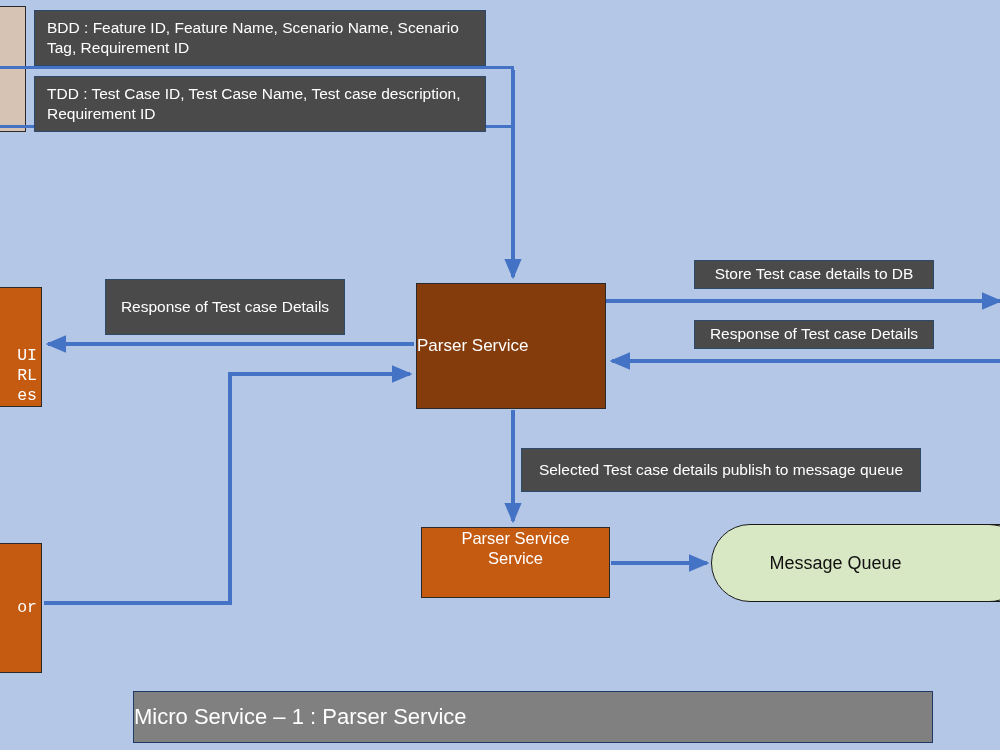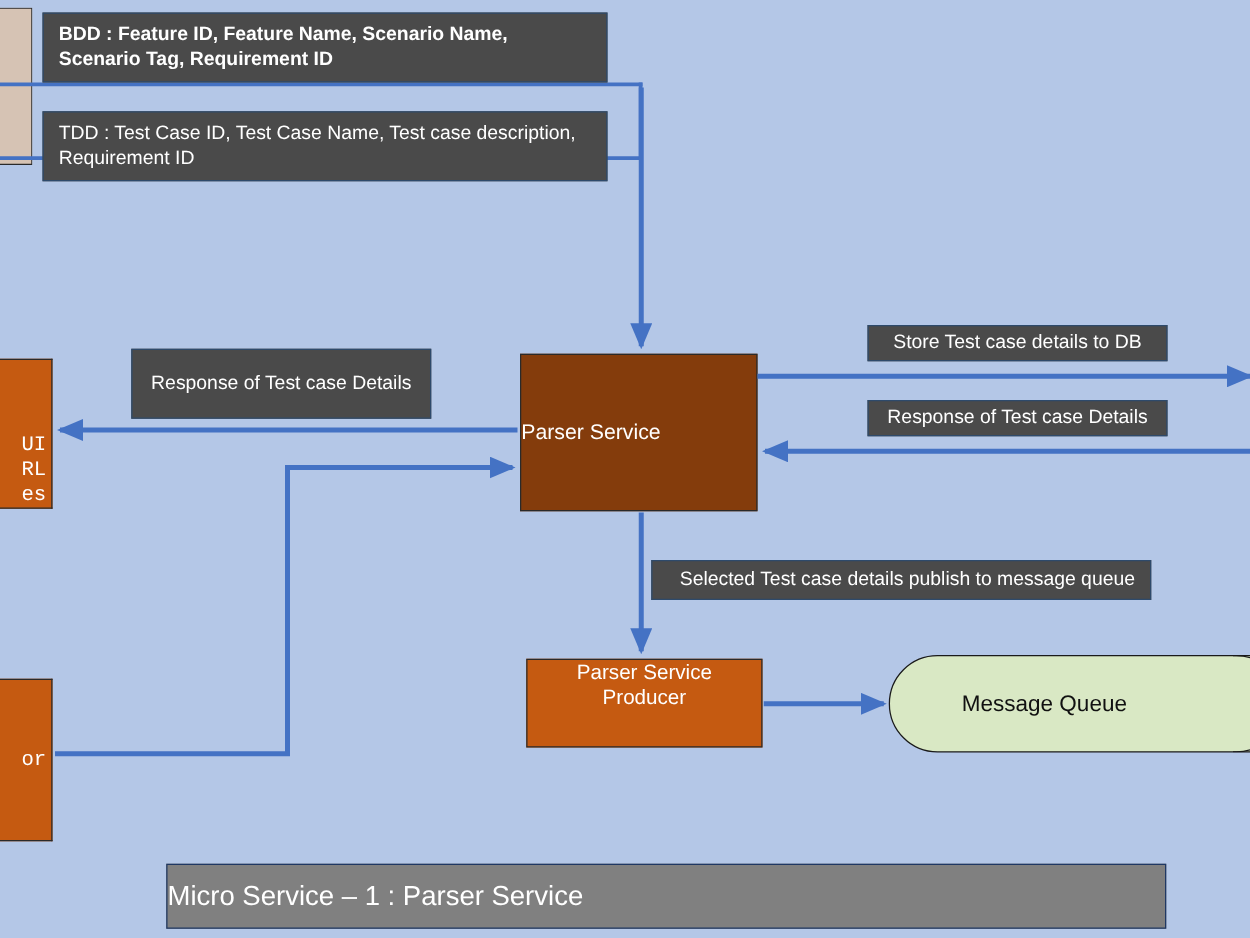--- a/index.html
+++ b/index.html
@@ -119,61 +119,61 @@
 </style>
 </head>
 <body>
 
 <div id="canvas">
 
   <div class="doc-shape a" style="left:-34px; top:6px; width:58px; height:124px;"></div>
 
   <div class="blue-frame" style="left:-6px; top:66px; width:520px; height:62px;"></div>
 
-  <div class="node label-box" style="left:34px; top:10px; width:452px; height:56px;font-weight:bold;">
+  <div class="node label-box" style="left:34px; top:10px; width:452px; height:56px;">
     <span>BDD : Feature ID, Feature Name, Scenario Name, Scenario Tag, Requirement ID</span>
   </div>
 
-  <div class="node label-box" style="left:34px; top:89px; width:452px; height:56px;">
+  <div class="node label-box" style="left:34px; top:76px; width:452px; height:56px;">
     <span>TDD : Test Case ID, Test Case Name, Test case description, Requirement ID</span>
   </div>
 
   <div class="node label-box" style="left:105px; top:279px; width:240px; height:56px; justify-content:center; text-align:center;">
     <span>Response of Test case Details</span>
   </div>
 
   <div class="node label-box" style="left:694px; top:260px; width:240px; height:29px; justify-content:center; text-align:center; padding:2px 10px;">
     <span>Store Test case details to DB</span>
   </div>
 
   <div class="node label-box" style="left:694px; top:320px; width:240px; height:29px; justify-content:center; text-align:center; padding:2px 10px;">
     <span>Response of Test case Details</span>
   </div>
 
-  <div class="node label-box" style="left:521px; top:448px; width:400px; height:32px; justify-content:flex-end; text-align:center;">
+  <div class="node label-box" style="left:521px; top:448px; width:400px; height:44px; justify-content:center; text-align:center;">
     <span>Selected Test case details publish to message queue</span>
   </div>
 
   <div class="node box-orange clip-left" style="left:-60px; top:287px; width:102px; height:120px;">
     <span class="line">UI</span>
     <span class="line">RL</span>
     <span class="line">es</span>
   </div>
 
   <div class="node box-orange clip-left" style="left:-60px; top:543px; width:102px; height:130px; justify-content:center;">
     <span class="line">or</span>
   </div>
 
   <div class="node box-brown" style="left:416px; top:283px; width:190px; height:126px;">
     <span>Parser Service</span>
   </div>
 
   <div class="node box-orange" style="left:421px; top:527px; width:189px; height:71px; flex-direction:column;">
     <span>Parser Service</span>
-    <span>Producer</span>
+    <span>Service</span>
   </div>
 
   <div class="queue" style="left:711px; top:524px; width:330px; height:78px;">
     <span style="margin-right:81px;">Message Queue</span>
   </div>
   <div class="queue-cap" style="left:986px; top:524px; width:42px; height:78px;"></div>
 
   <div class="node banner" style="left:133px; top:691px; width:800px; height:52px;">
     <span>Micro Service – 1 : Parser Service</span>
   </div>

